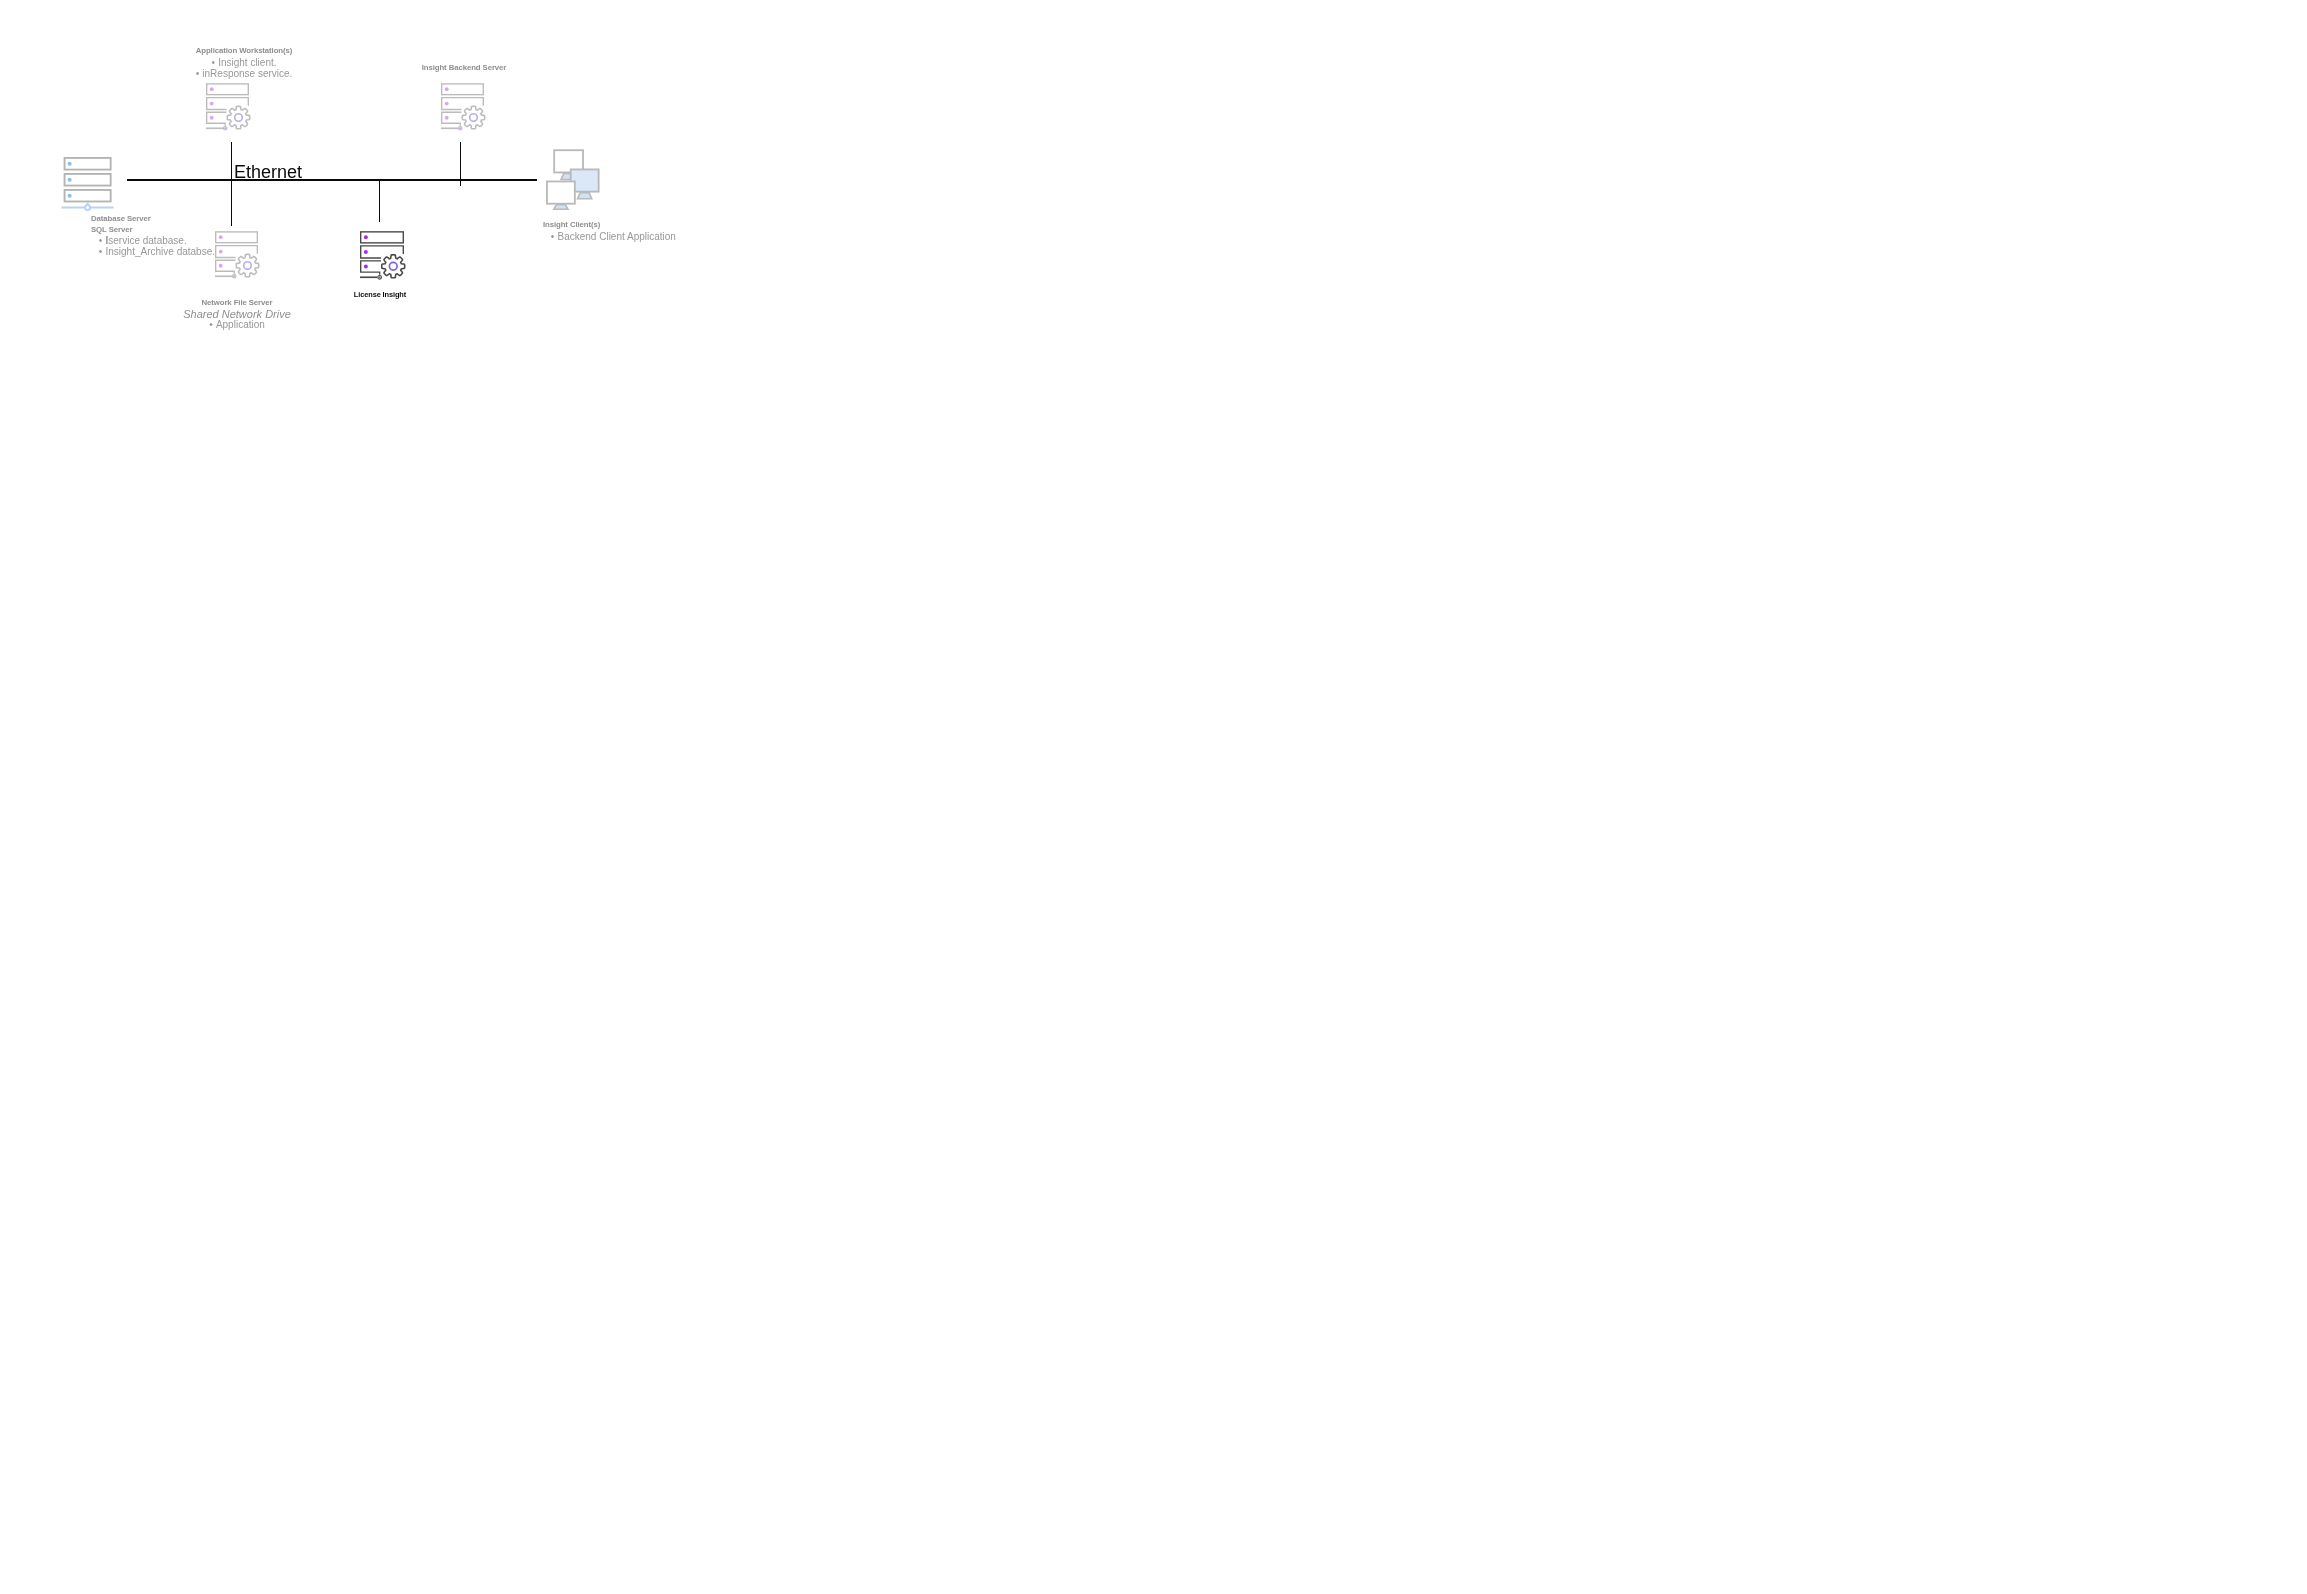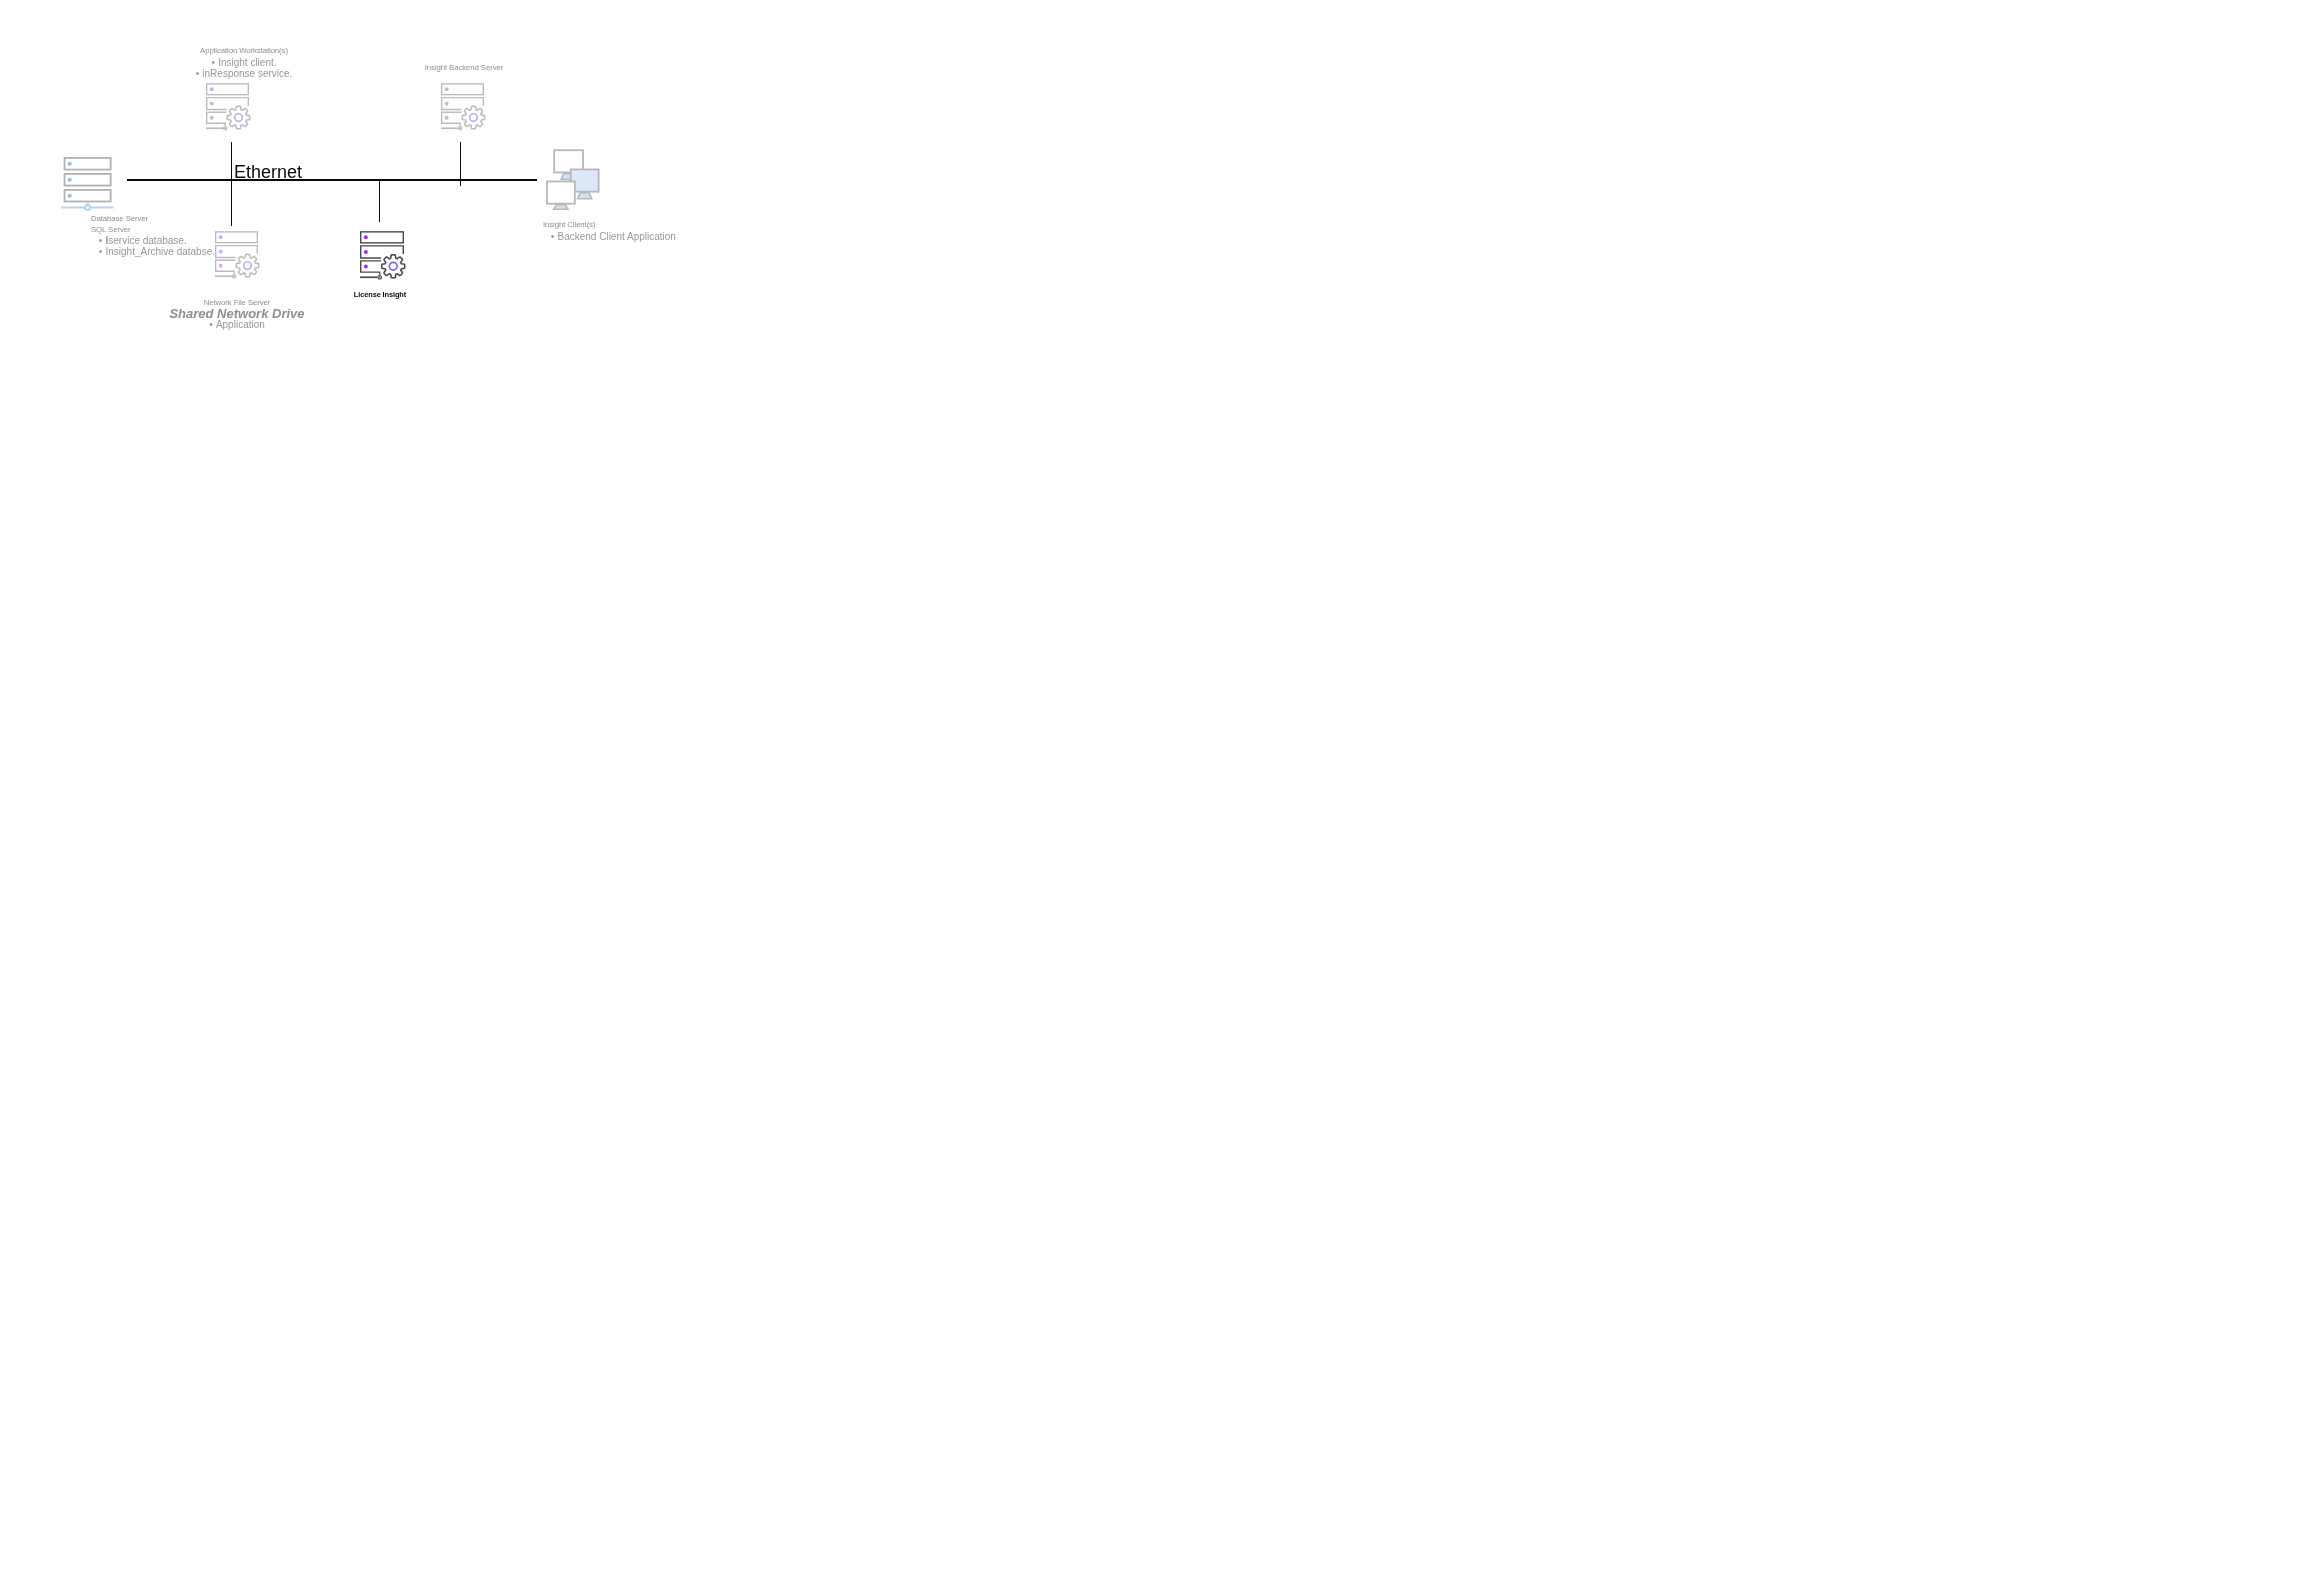--- a/index.html
+++ b/index.html
@@ -3,22 +3,22 @@
 <meta charset="utf-8">
 <style>
   html,body{margin:0;padding:0;background:#ffffff;}
   .canvas{position:relative;width:723px;height:362px;background:#ffffff;overflow:hidden;
           font-family:"Liberation Sans", sans-serif;}
   .abs{position:absolute;}
   svg{overflow:visible;display:block;}
   
   .tblock{position:absolute;}
   .tcenter{text-align:center;}
-  .node-title{font-size:7.8px;font-weight:normal;color:var(--text_gray);line-height:10.6px;letter-spacing:-0.1px;}
-  .node-sub-italic{font-size:13px;font-weight:bold;font-style:italic;color:var(--text_gray);line-height:10.6px;}
+  .node-title{font-size:7.8px;font-weight:bold;color:var(--text_gray);line-height:10.6px;letter-spacing:-0.1px;}
+  .node-sub-italic{font-size:11px;font-weight:normal;font-style:italic;color:var(--text_gray);line-height:10.6px;}
   .b-line{font-size:10px;color:var(--body_gray);line-height:11px;white-space:nowrap;}
   .b-line .bullet{margin-right:3.2px;}
   .bi{font-weight:bold;}
   .indent{padding-left:7.8px;}
   .license-label{font-size:7.4px;font-weight:bold;color:var(--text_dark);letter-spacing:-0.1px;}
   .eth-label{font-size:18px;color:var(--text_dark);letter-spacing:0px;}
   
   .hline{position:absolute;background:var(--line);height:1.7px;}
   .vline{position:absolute;background:var(--line);width:1.3px;}
   

